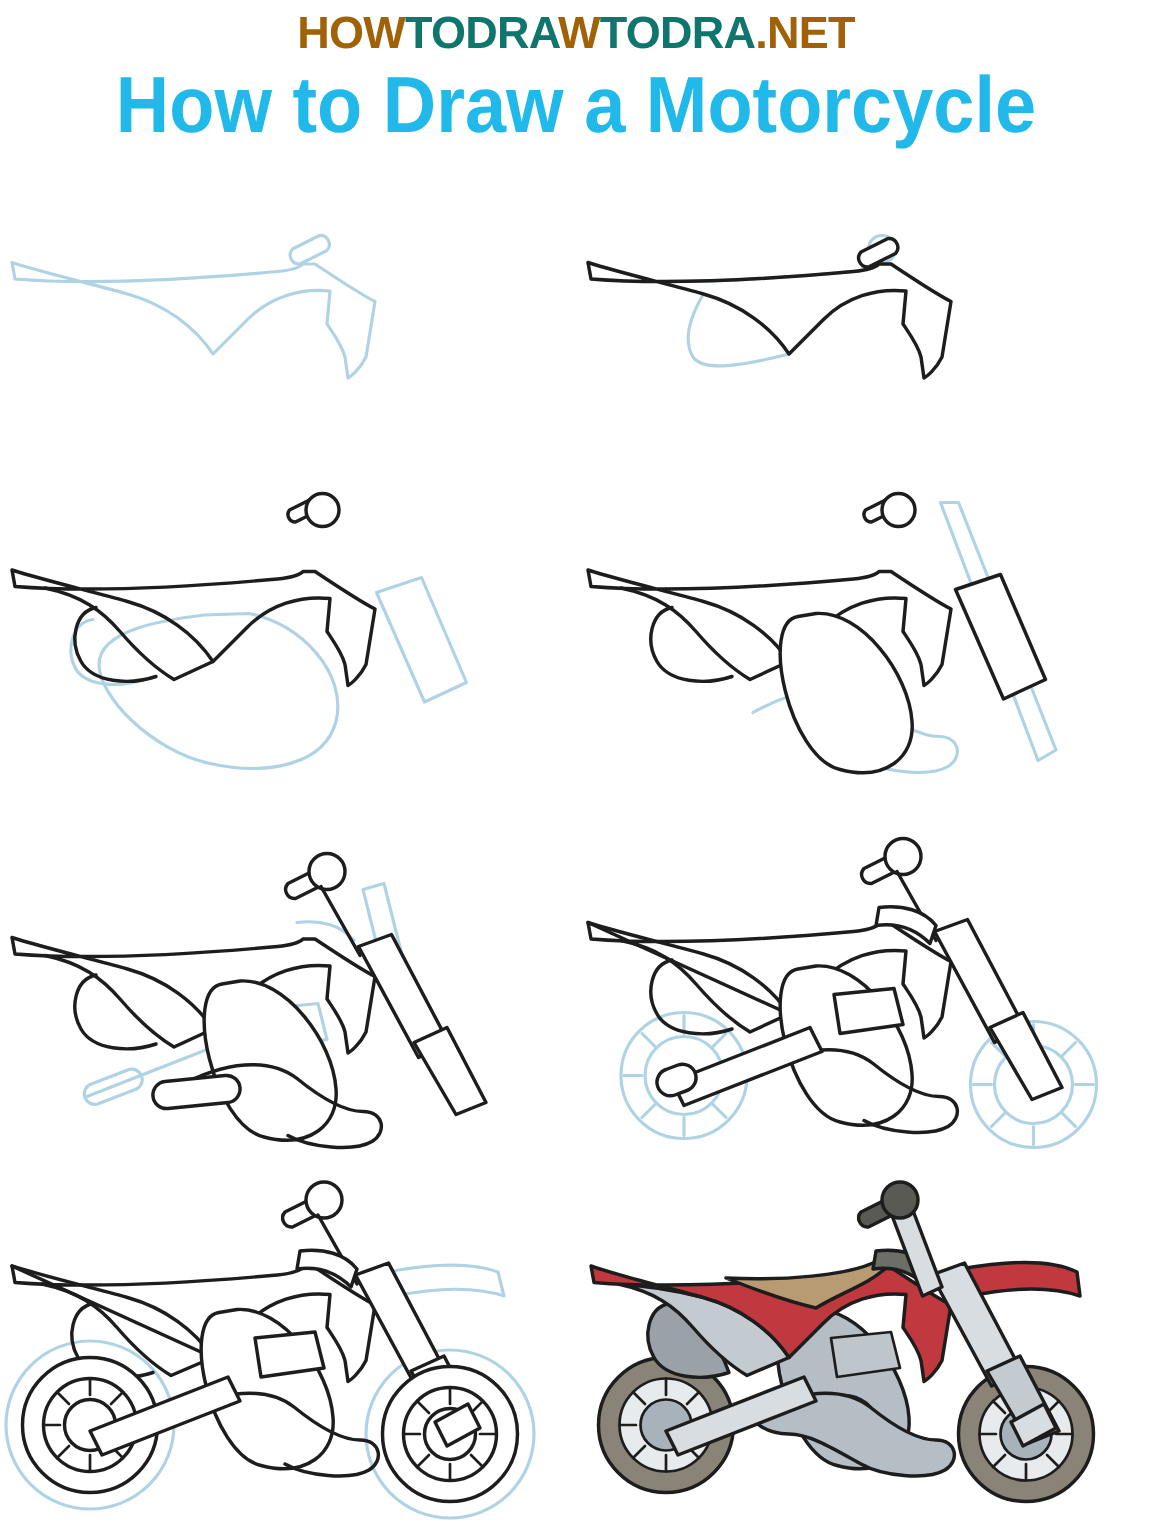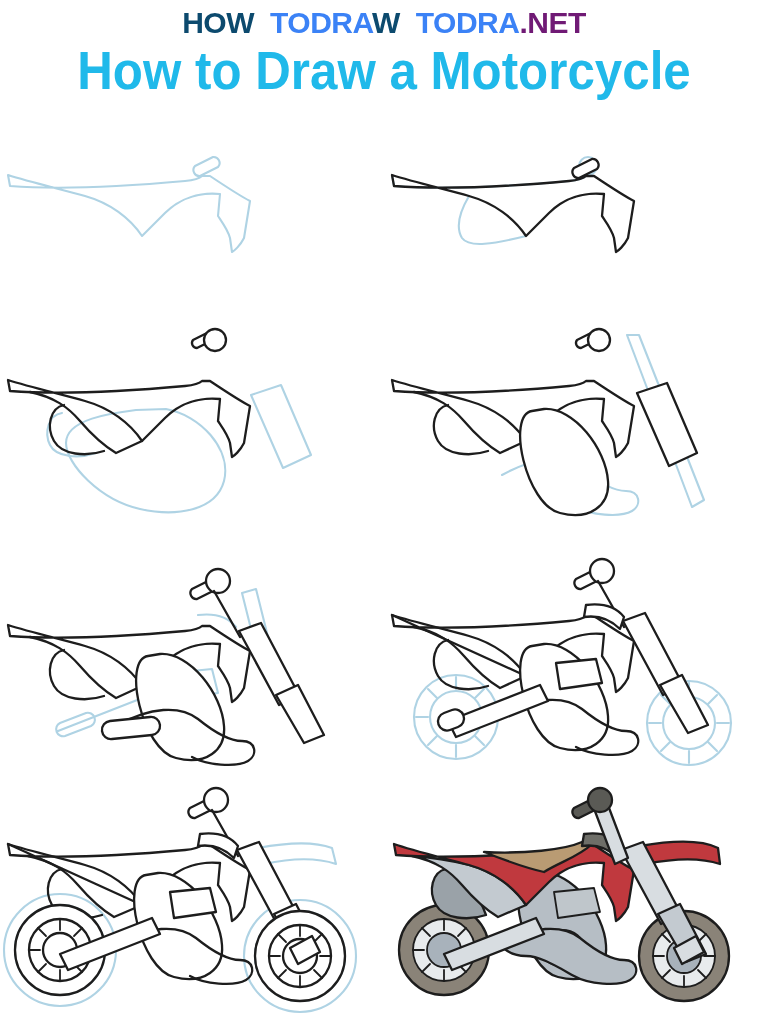--- a/index.html
+++ b/index.html
@@ -18,23 +18,23 @@
     text-align:center;
     padding-top:8px;
     font-family:"Liberation Sans", sans-serif;
     font-weight:bold;
     font-size:30px;
     letter-spacing:-0.5px;
     line-height:1;
     white-space:nowrap;
   }
   .logo span{display:inline;}
-  .lg-blue{color:#0c4a6e;}
-  .lg-red{color:#3b82f6;margin-left:16px;}
-  .lg-gray{color:#701a75;}
+  .lg-blue{color:#a16207;}
+  .lg-red{color:#0f766e;}
+  .lg-gray{color:#a16207;}
 
   .title{
     width:100%;
     text-align:center;
     color:#20B9EA;
     font-family:"Liberation Sans Narrow","Liberation Sans",sans-serif;
     font-weight:bold;
     font-size:53px;
     line-height:1;
     margin-top:6px;

